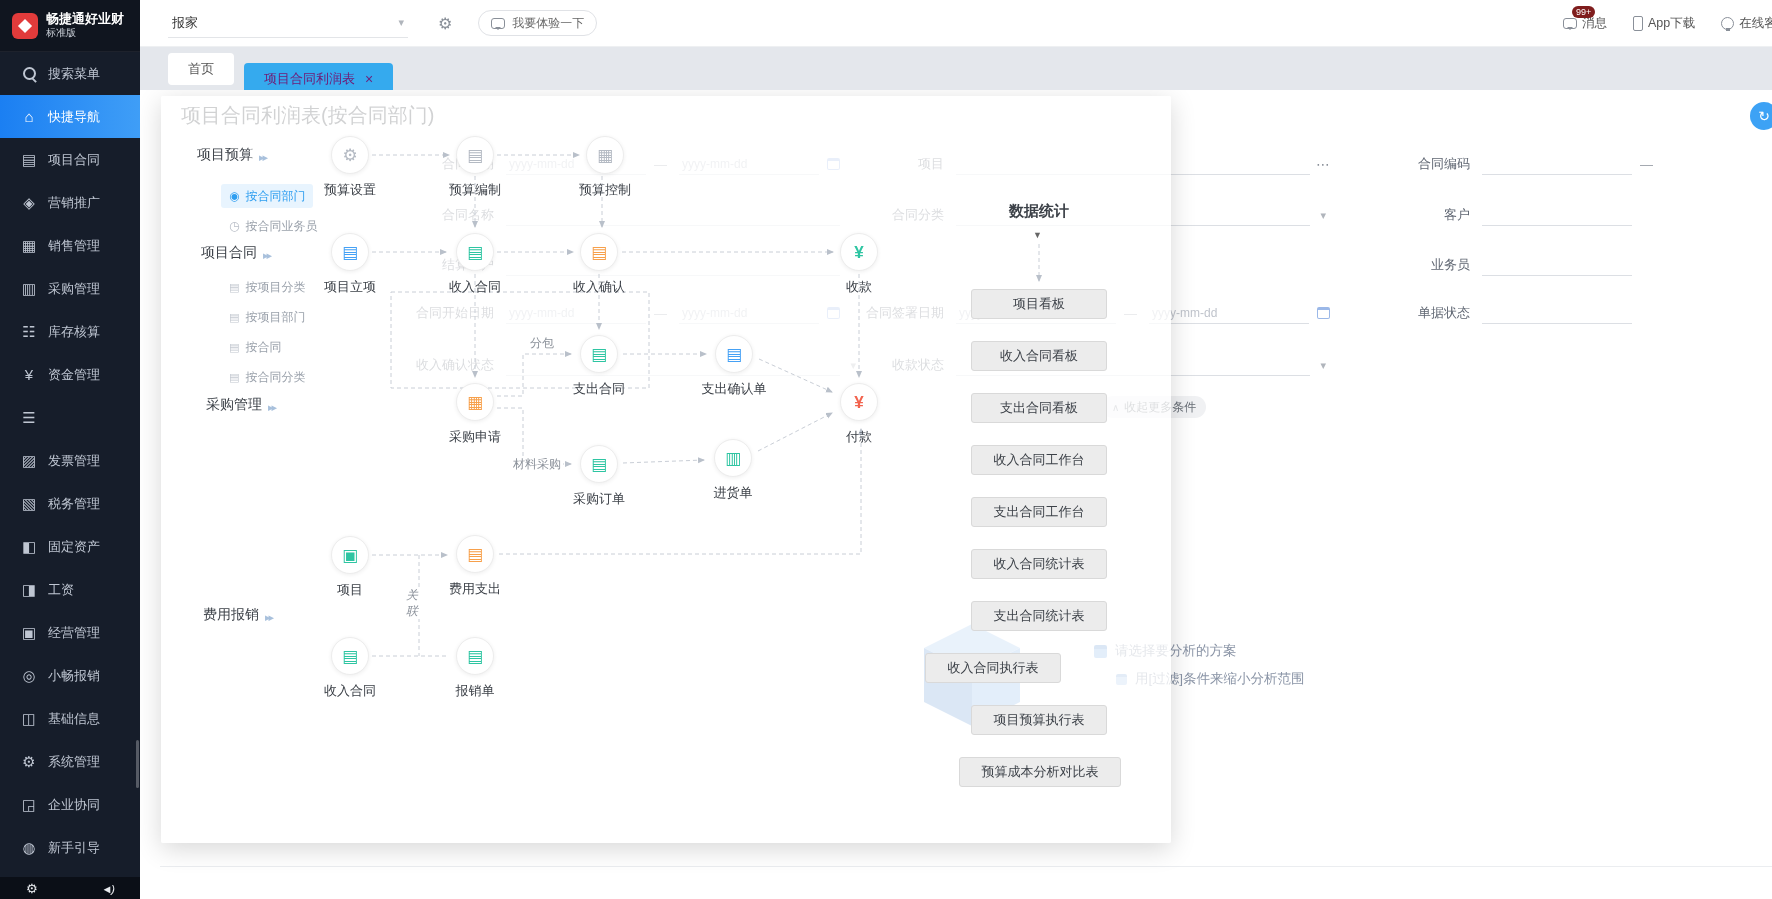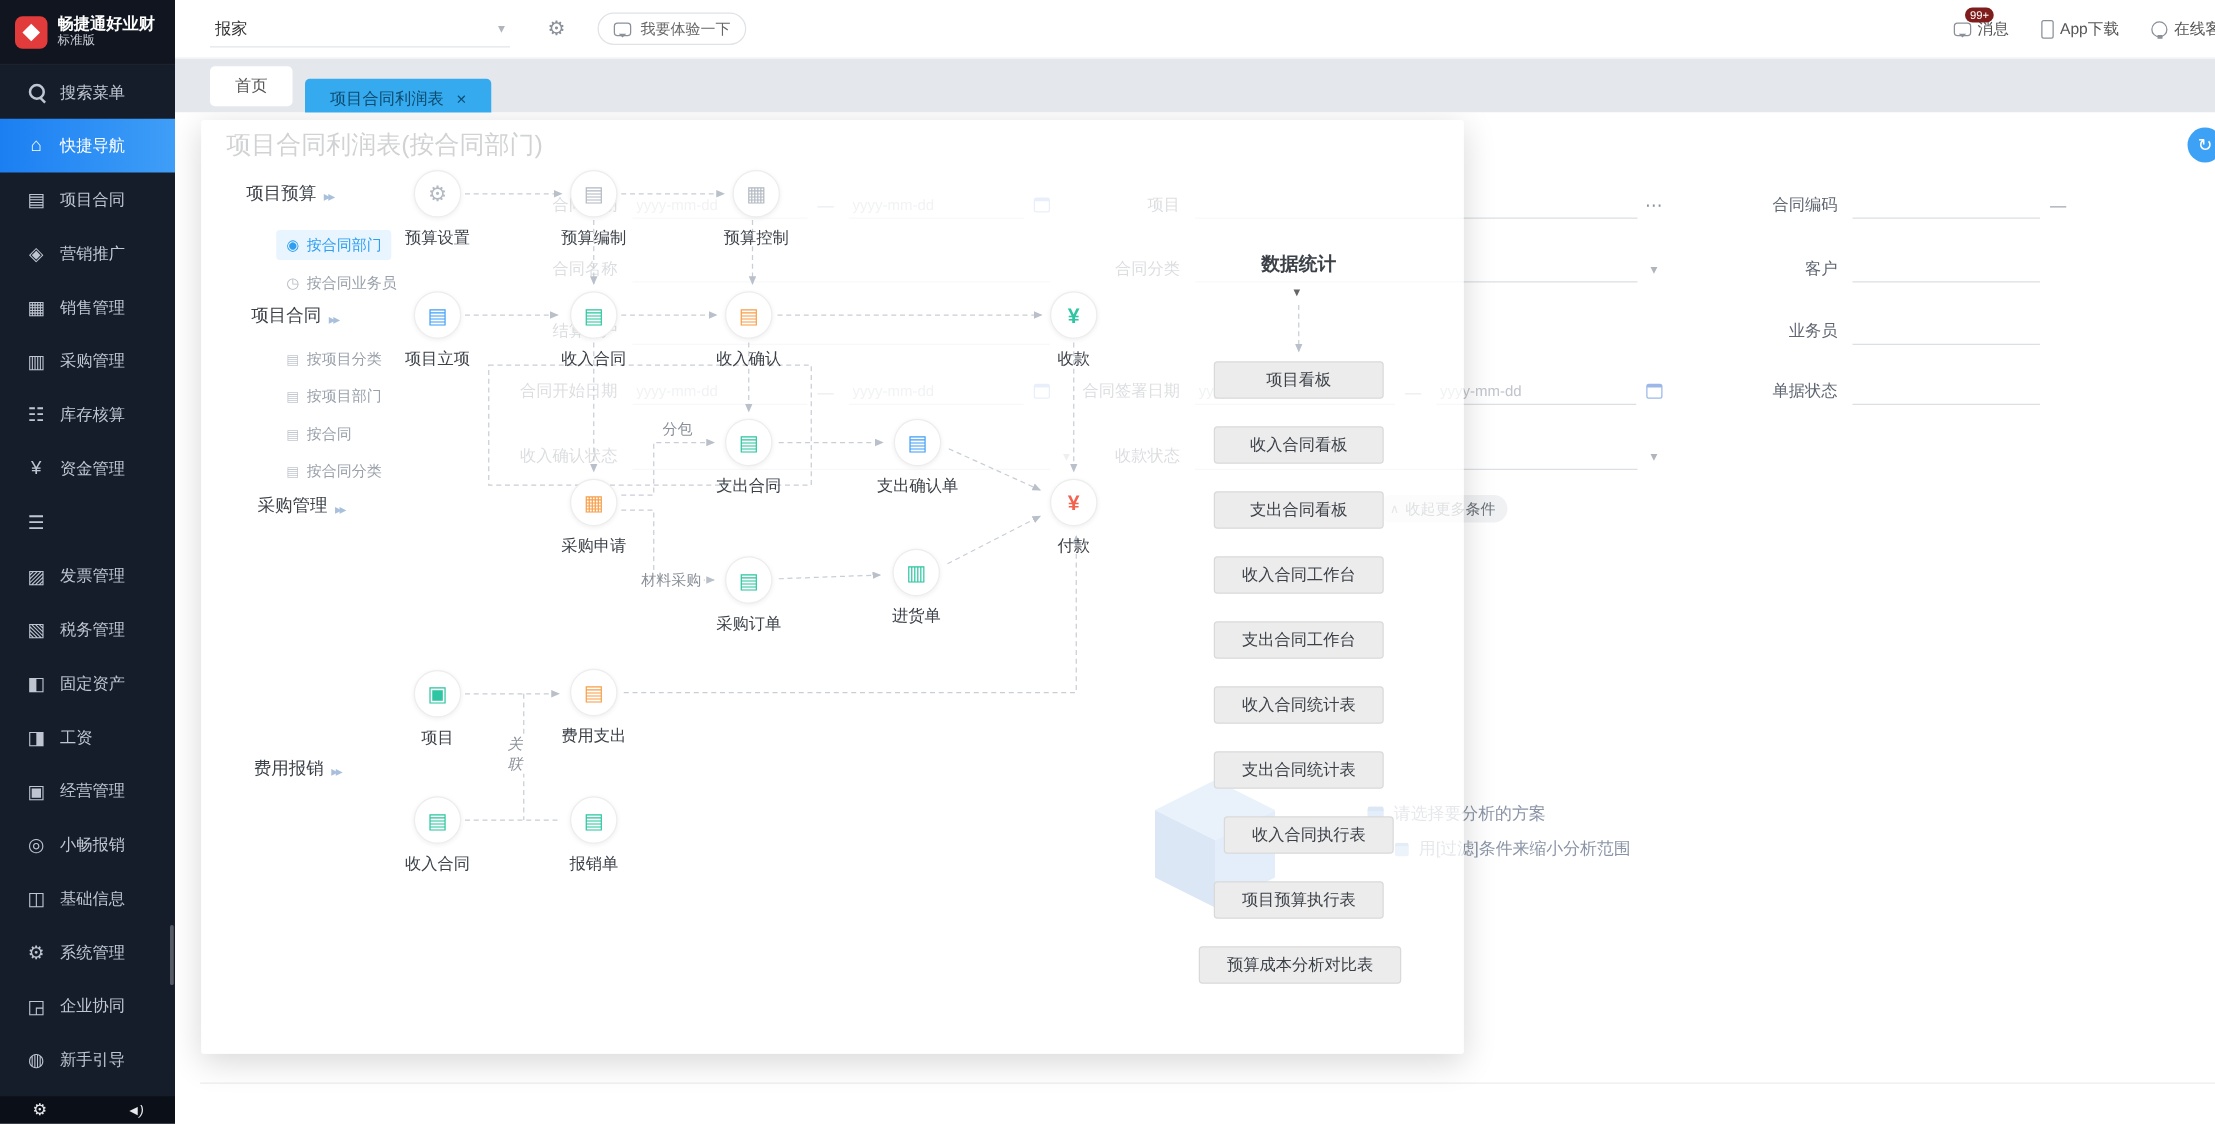--- a/index.html
+++ b/index.html
@@ -63,21 +63,21 @@
   .phone-icon { width:10px; height:15px; border:1px solid #8a9099; border-radius:2px; flex:none; }
   .service-icon { width:13px; height:13px; border:1px solid #8a9099; border-radius:50%;
     position:relative; flex:none; }
   .service-icon::after { content:""; position:absolute; left:4px; bottom:-2px; width:4px; height:3px;
     background:#8a9099; }
 
   
   .tabbar { height:43px; background:#e4e7ec; display:flex; align-items:center; padding-left:28px; gap:10px; }
   .tab { height:32px; padding:0 20px; background:#fff; border-radius:4px; display:flex;
     align-items:center; font-size:13px; color:#555; cursor:pointer; gap:10px; }
-  .tab.active { background:#35aaee; color:#0c4a6e;margin-top:20px; }
+  .tab.active { background:#35aaee; color:#701a75;margin-top:20px; }
   .tab-close { font-style:normal; opacity:.95; font-size:14px; }
   .tab-close::before { content:"×"; }
 
   
   .content { position:relative; height:809px; background:#fff; overflow:hidden;padding-left:22px; }
   .page-title { position:absolute; left:41px; top:12px; font-size:20px; color:#2f3338; }
   .scheme-fab { position:absolute; left:1610px; top:12px; width:28px; height:28px; border-radius:50%;
     background:#3da2f5; color:#fff; display:flex; align-items:center; justify-content:center;
     font-size:14px; cursor:pointer; font-style:normal; }
   .scheme-fab::before { content:"↻"; }
@@ -572,20 +572,20 @@
 
         <div class="stats-title">数据统计</div>
         <i class="stats-arrow"></i>
         <button class="stat-btn" style="left:810px;top:193px">项目看板</button>
         <button class="stat-btn" style="left:810px;top:245px">收入合同看板</button>
         <button class="stat-btn" style="left:810px;top:297px">支出合同看板</button>
         <button class="stat-btn" style="left:810px;top:349px">收入合同工作台</button>
         <button class="stat-btn" style="left:810px;top:401px">支出合同工作台</button>
         <button class="stat-btn" style="left:810px;top:453px">收入合同统计表</button>
         <button class="stat-btn" style="left:810px;top:505px">支出合同统计表</button>
-        <button class="stat-btn" style="left:818px;top:557px">收入合同执行表</button>
+        <button class="stat-btn" style="left:764px;top:557px">收入合同执行表</button>
         <button class="stat-btn" style="left:810px;top:609px">项目预算执行表</button>
         <button class="stat-btn" style="left:798px;top:661px;width:162px">预算成本分析对比表</button>
       </div>
 
     </div>
   </div>
 </div>
 
 </body></html>

